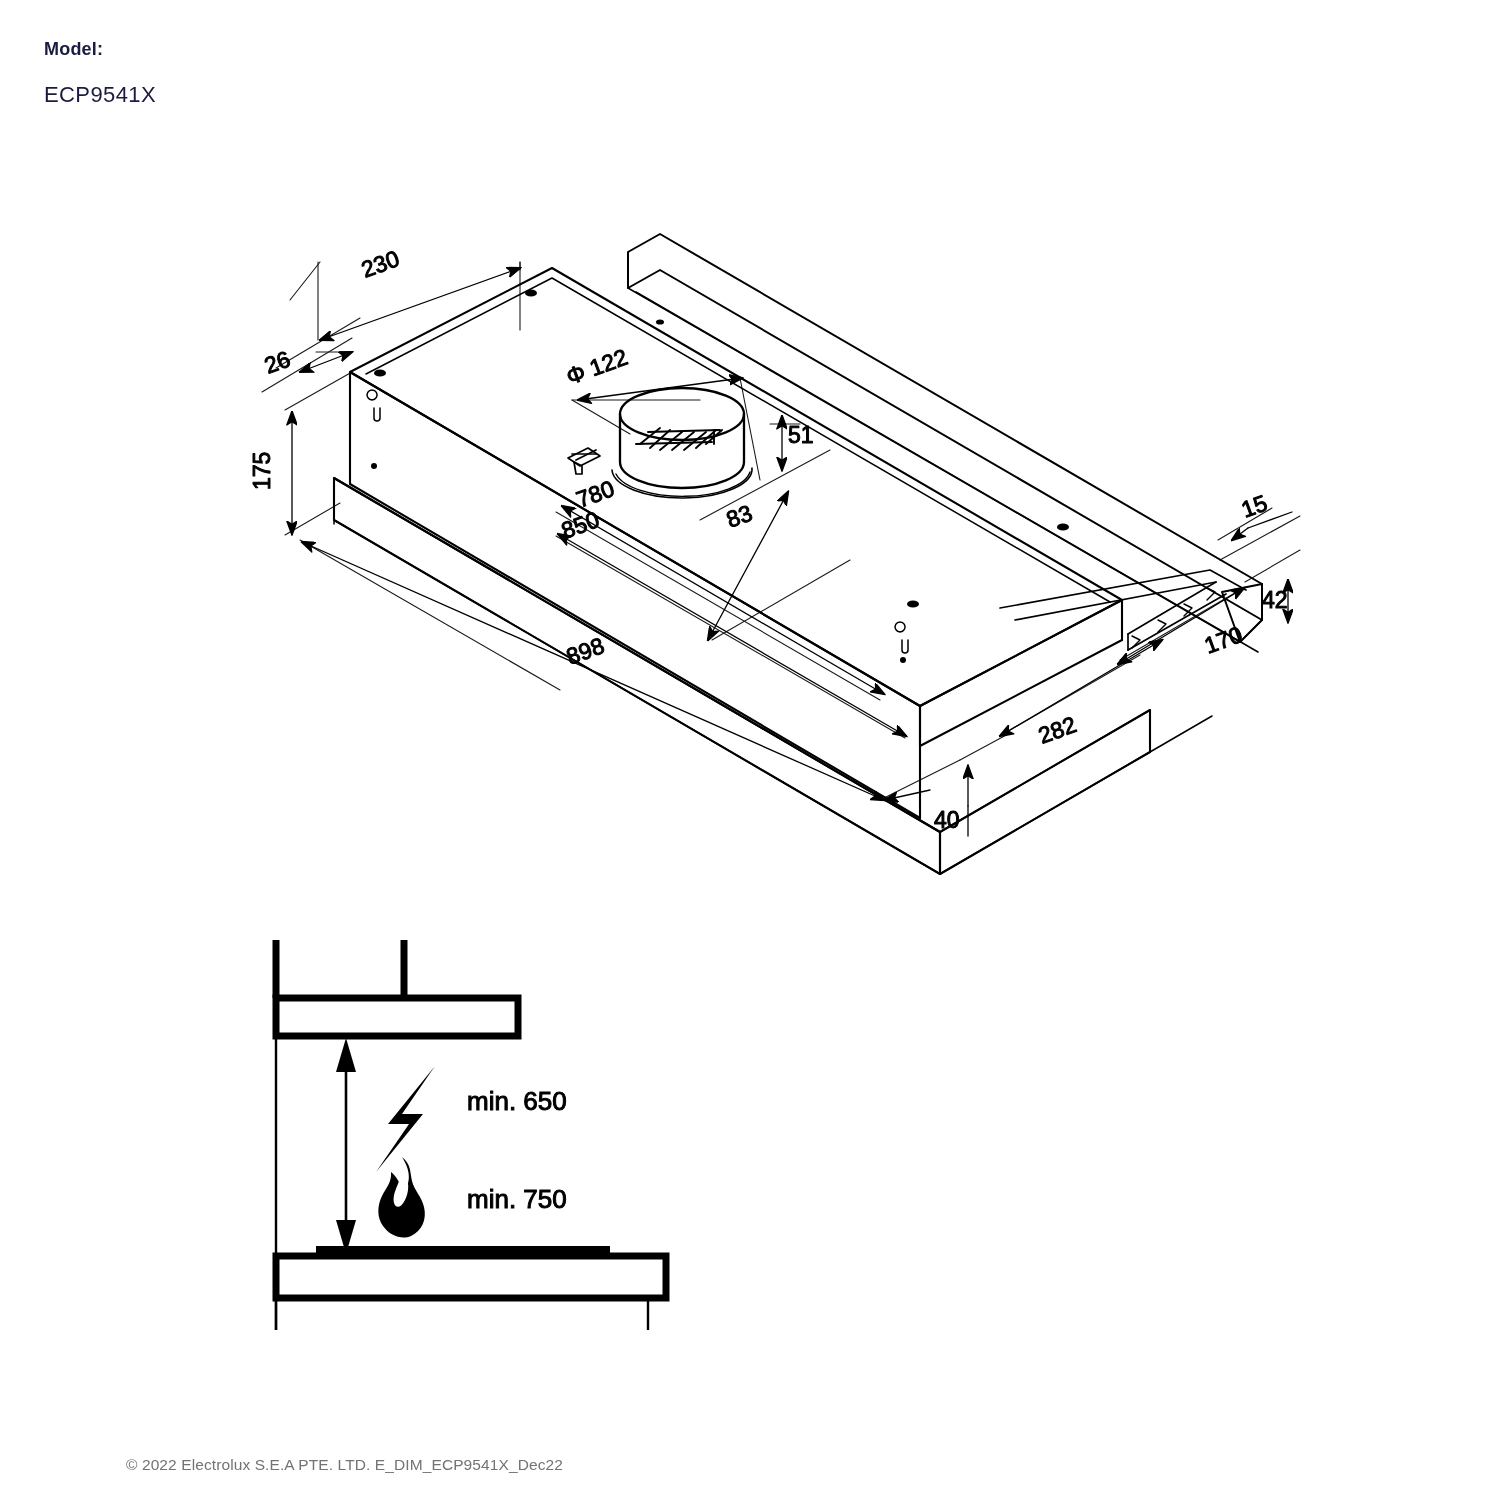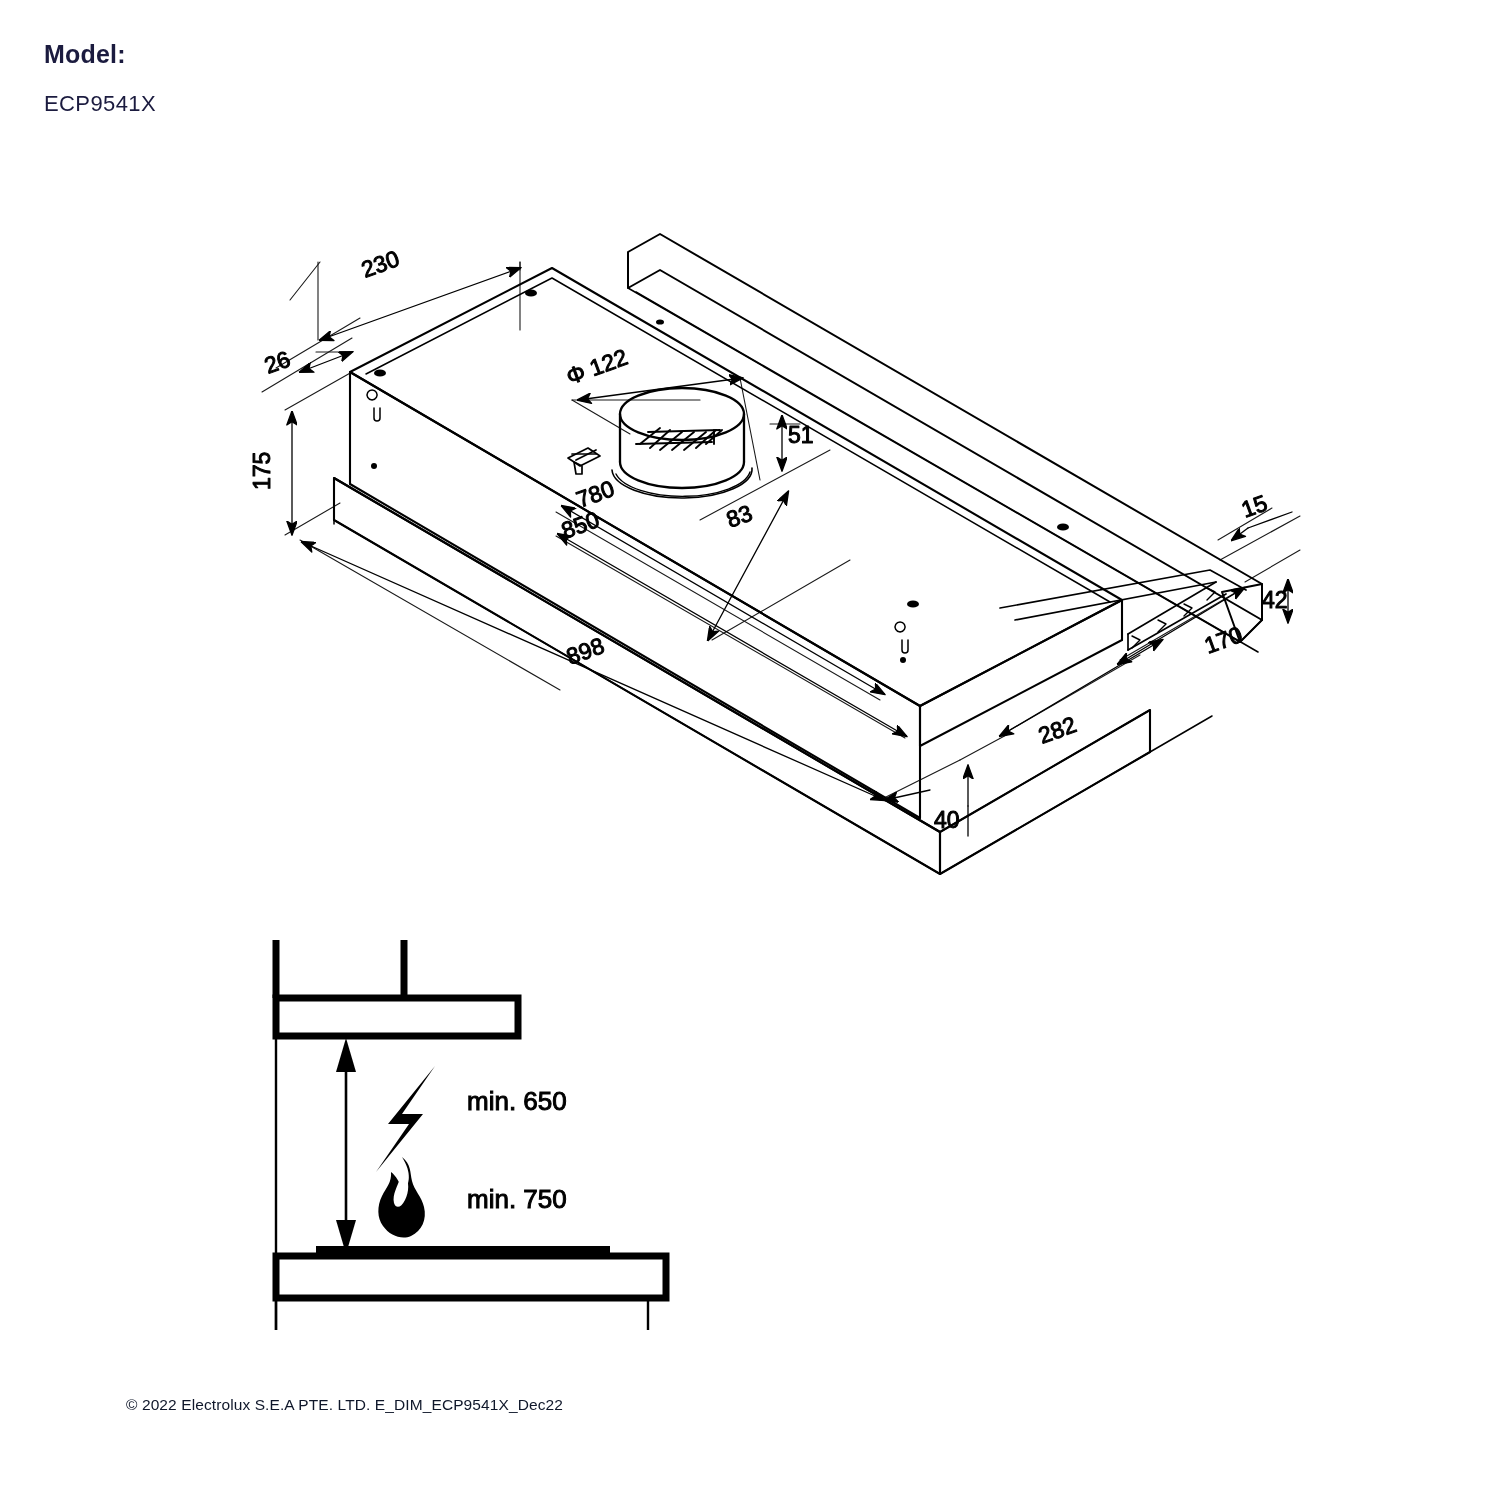--- a/index.html
+++ b/index.html
@@ -28,40 +28,40 @@
   
   .header {
     position: absolute;
     left: 44px;
     top: 38px;
     line-height: 1.28;
     color: #1b1b3f;
     user-select: none;
   }
   .header .model-label {
-    font-size: 25px;
+    font-size: 18px;
     font-weight: bold;
     letter-spacing: 0.2px;
     display: block;
   }
   .header .model-value {
     font-size: 22px;
     font-weight: normal;
     letter-spacing: 0.4px;
     display: block;
     margin-top: 20px;
   }
 
   
   .footer {
     position: absolute;
     left: 126px;
-    top: 1396px;
+    top: 1456px;
     font-size: 15.5px;
-    color: #0f172a;
+    color: #737373;
     letter-spacing: 0.1px;
     user-select: none;
   }
 
   
   svg.draw {
     position: absolute;
     left: 0; top: 0;
     width: 1500px;
     height: 1500px;

